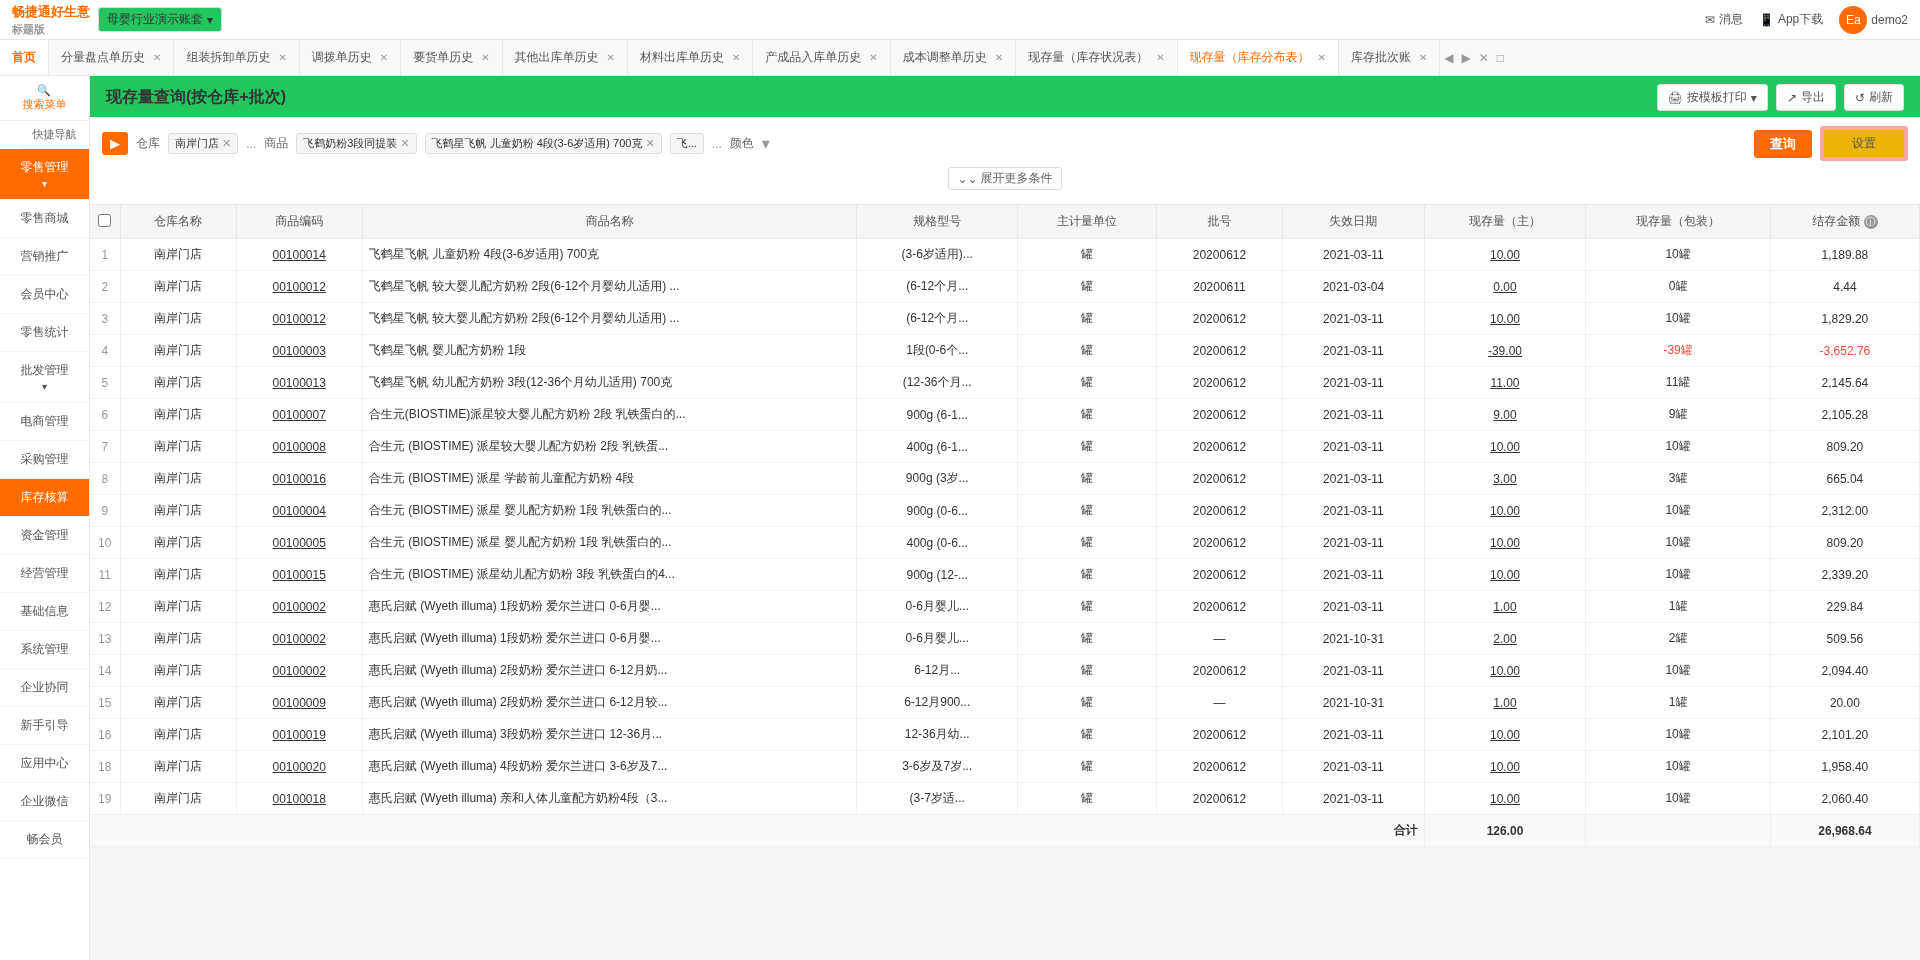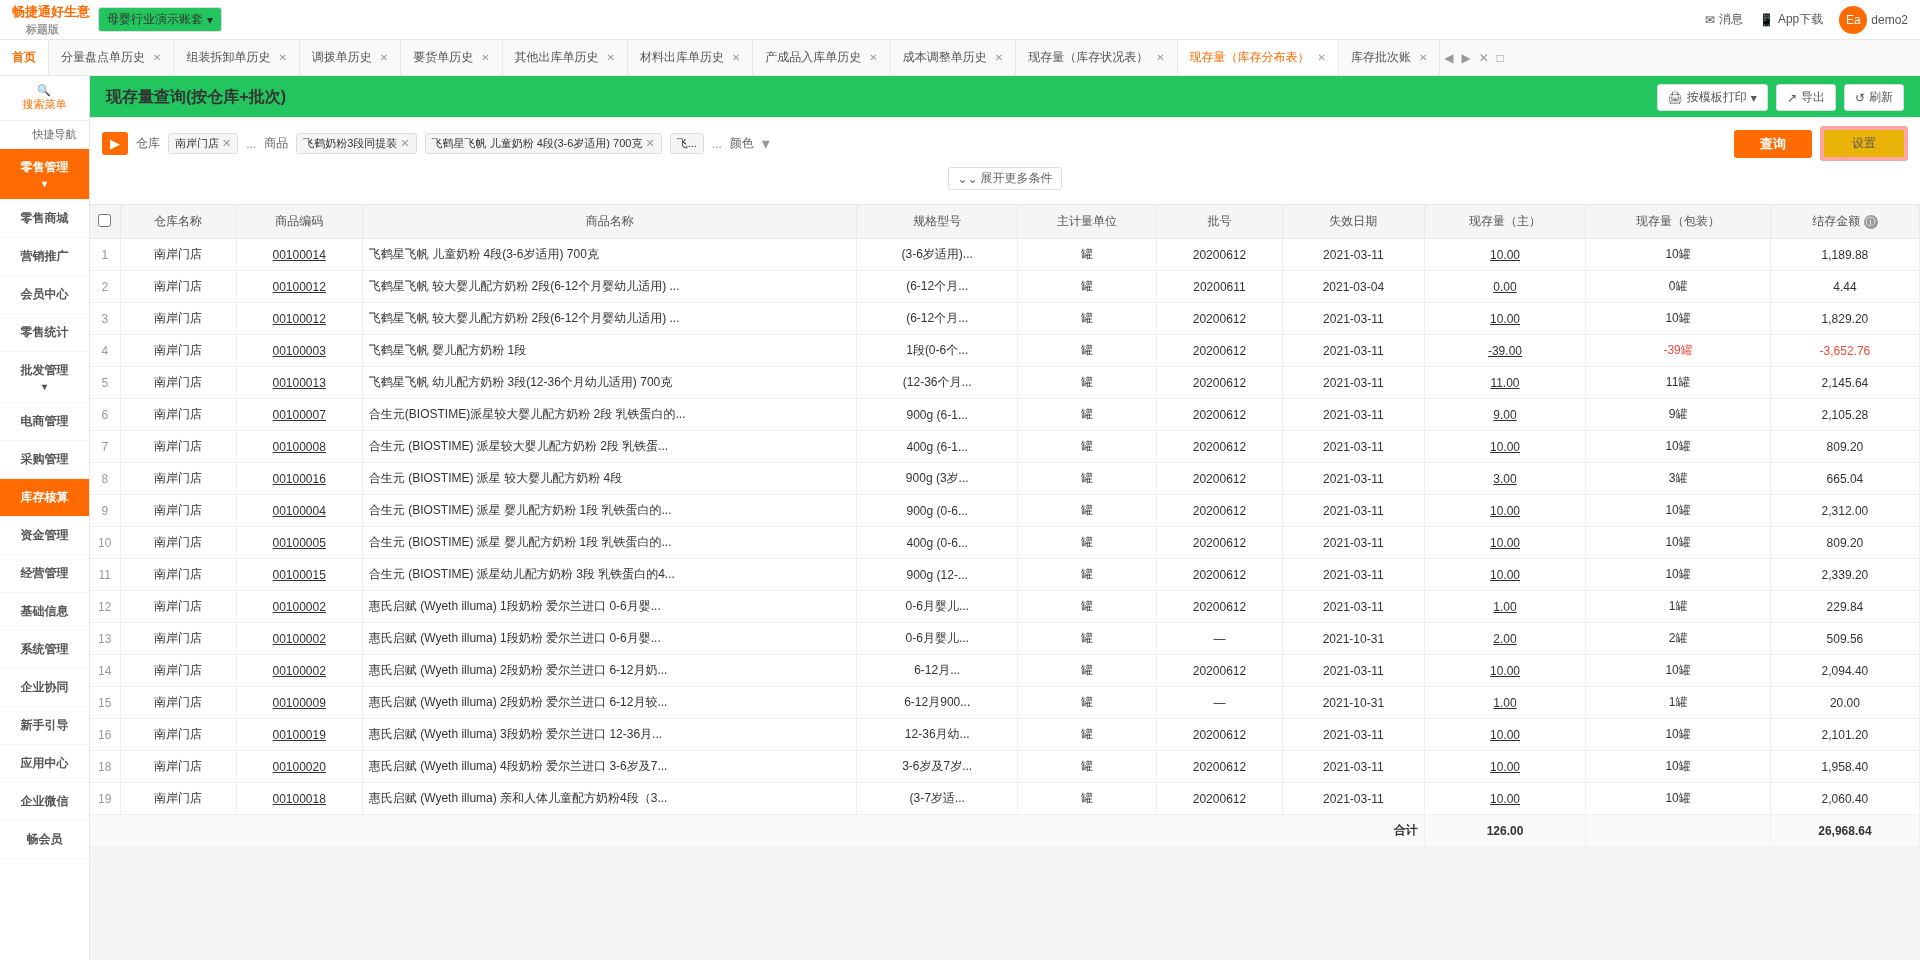--- a/index.html
+++ b/index.html
@@ -10,21 +10,21 @@
       height: 40px;
       background: #fff;
       display: flex;
       align-items: center;
       justify-content: space-between;
       padding: 0 12px;
       border-bottom: 1px solid #e8e8e8;
     }
     .top-bar-left { display: flex; align-items: center; gap: 8px; }
     .logo { color: #ff6b00; font-weight: bold; font-size: 13px; }
-    .logo-sub { color: #999; font-size: 11px; margin-left: 14px; }
+    .logo-sub { color: #999; font-size: 11px; }
     .warehouse-selector {
       display: flex; align-items: center; gap: 4px;
       border: 1px solid #ddd; border-radius: 3px;
       padding: 3px 8px; cursor: pointer; font-size: 12px;
       background: #22c55e;
     }
     .top-bar-right { display: flex; align-items: center; gap: 16px; }
     .top-right-item { display: flex; align-items: center; gap: 4px; font-size: 12px; color: #555; cursor: pointer; }
     .avatar { width: 28px; height: 28px; border-radius: 50%; background: #ff6b00; color: #fff; display: flex; align-items: center; justify-content: center; font-size: 12px; }
 
@@ -54,21 +54,21 @@
     
     .sidebar {
       width: 90px; background: #fff; border-right: 1px solid #e8e8e8;
       display: flex; flex-direction: column; overflow-y: auto;
     }
     .sidebar-search { padding: 8px 6px; font-size: 11px; color: #ff6b00; cursor: pointer; text-align: center; border-bottom: 1px solid #f0f0f0; }
     .sidebar-nav { padding: 6px; font-size: 11px; color: #666; cursor: pointer; text-align: center; border-bottom: 1px solid #f0f0f0; margin-left: 20px; }
     .sidebar-item {
       padding: 10px 4px; font-size: 12px; color: #555;
       text-align: center; cursor: pointer; border-bottom: 1px solid #f5f5f5;
-      display: flex; flex-direction: column; align-items: center; gap: 2px; font-weight: bold;
+      display: flex; flex-direction: column; align-items: center; gap: 2px;
     }
     .sidebar-item.active { background: #ff6b00; color: #fff; }
     .sidebar-item .arrow { font-size: 10px; }
 
     
     .content { flex: 1; display: flex; flex-direction: column; overflow: hidden; }
 
     
     .page-header {
       padding: 8px 16px 6px;
@@ -108,21 +108,21 @@
     .filter-tag {
       display: flex; align-items: center; gap: 3px;
       border: 1px solid #ddd; border-radius: 3px;
       padding: 2px 6px; font-size: 11px; background: #f5f5f5;
     }
     .filter-tag .x { color: #999; cursor: pointer; }
     .filter-dots { color: #999; cursor: pointer; }
     .expand-more { display: flex; align-items: center; gap: 3px; color: #666; cursor: pointer; font-size: 12px; padding: 2px 8px; border: 1px solid #ddd; border-radius: 3px; background: #fff; }
     .btn-query {
       background: #ff6b00; color: #fff; border: none;
-      padding: 5px 26px; border-radius: 3px; cursor: pointer;
+      padding: 5px 16px; border-radius: 3px; cursor: pointer;
       font-size: 13px; font-weight: bold;
     }
     .btn-settings {
       border: 4px solid #fca5a5; background: #eab308; color: #555;
       padding: 5px 28px; border-radius: 3px; cursor: pointer; font-size: 12px;
     }
     .color-filter { display: flex; align-items: center; gap: 4px; }
 
     
     .table-container { flex: 1; overflow: auto; }
@@ -469,21 +469,21 @@
     <td>20200612</td>
     <td>2021-03-11</td>
     <td class="underline-link">10.00</td>
     <td>10罐</td>
     <td>809.20</td>
   </tr>
             <tr>
     <td class="row-num">8</td>
     <td>南岸门店</td>
     <td class="underline-link">00100016</td>
-    <td class="col-name" title="合生元 (BIOSTIME) 派星 学龄前儿童配方奶粉 4段">合生元 (BIOSTIME) 派星 较大婴儿配方奶粉 4段</td>
+    <td class="col-name" title="合生元 (BIOSTIME) 派星 学龄前儿童配方奶粉 4段">合生元 (BIOSTIME) 派星 学龄前儿童配方奶粉 4段</td>
     <td class="col-spec" title="900g (3岁...">900g (3岁...</td>
     <td>罐</td>
     <td>20200612</td>
     <td>2021-03-11</td>
     <td class="underline-link">3.00</td>
     <td>3罐</td>
     <td>665.04</td>
   </tr>
             <tr>
     <td class="row-num">9</td>

